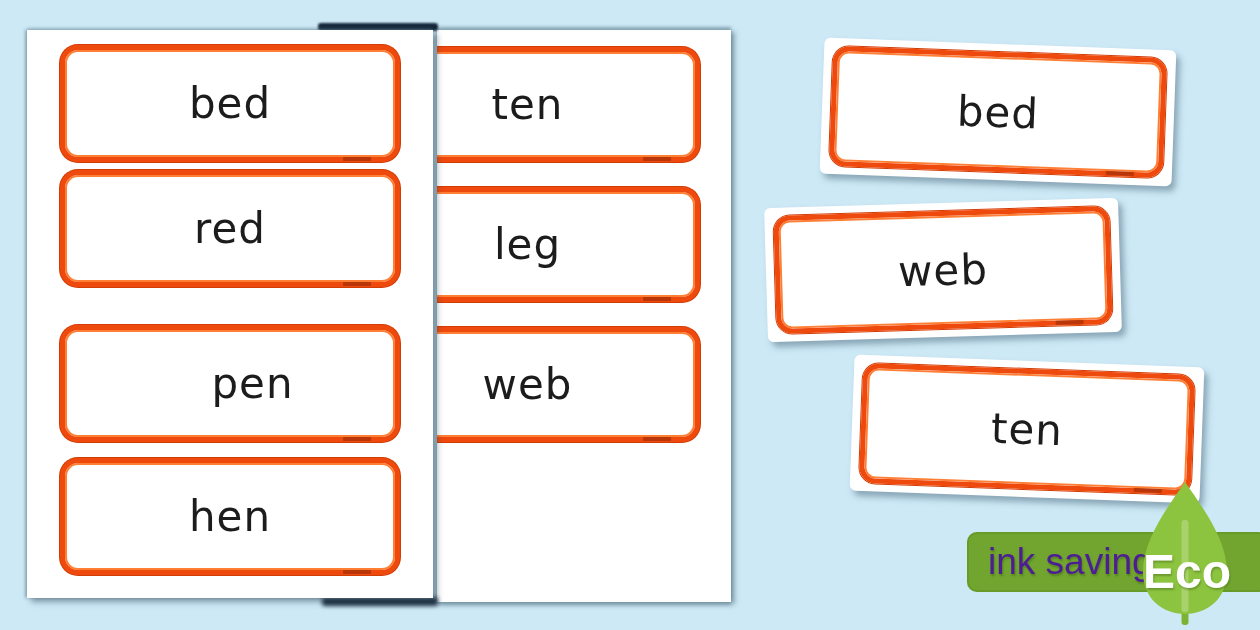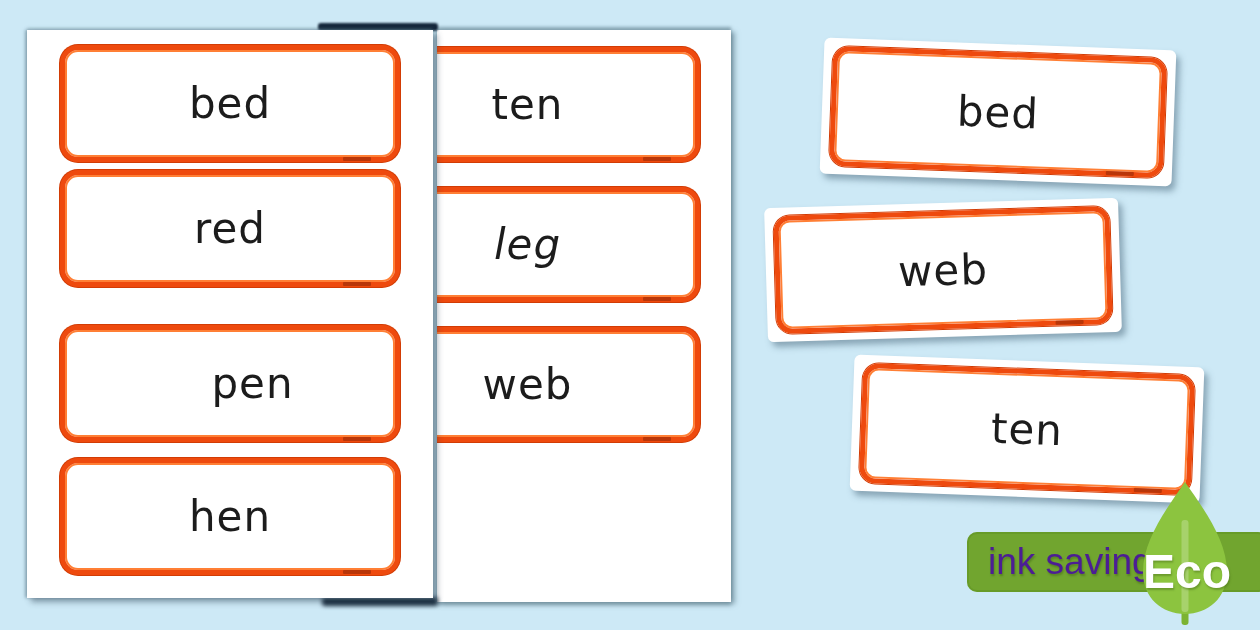--- a/index.html
+++ b/index.html
@@ -40,21 +40,21 @@
   .word{
     font-size:42px;color:#1c1c1c;letter-spacing:1px;
     font-family:"DejaVu Sans", sans-serif;
   }
   
   .lcard{left:33px;width:340px;height:117px;}
   .lcard.c0{top:15px;}  .lcard.c1{top:140px;}
   .lcard.c2{top:295px;padding-left:45px;} .lcard.c3{top:428px;}
   
   .rcard{left:-82px;width:345px;height:115px;}
-  .rcard.c0{top:17px;} .rcard.c1{top:157px;font-style:italic;} .rcard.c2{top:297px;}
+  .rcard.c0{top:17px;} .rcard.c1{top:157px;} .rcard.c2{top:297px;}
 
   .wm{ 
     position:absolute;right:24px;bottom:-4px;
     width:28px;height:4px;background:#b23409;border-radius:1px;opacity:.9;
   }
 
   
   .cutout{
     position:absolute;z-index:4;background:#ffffff;border-radius:6px;
     padding:8px 9px;box-sizing:border-box;

